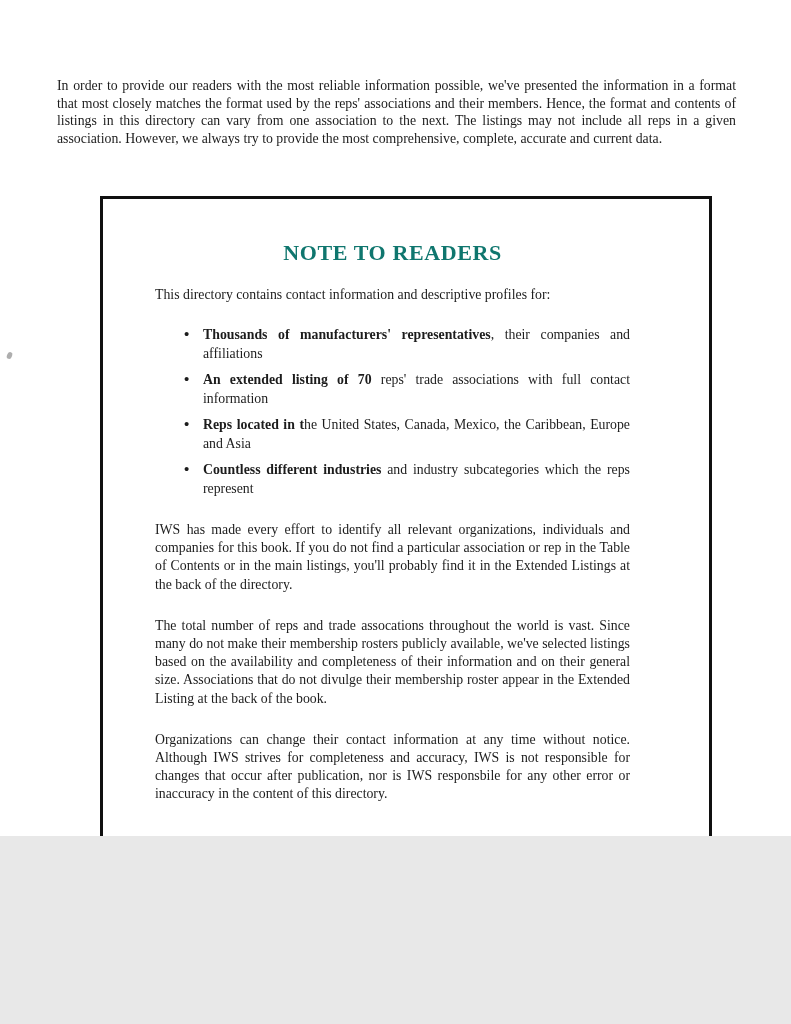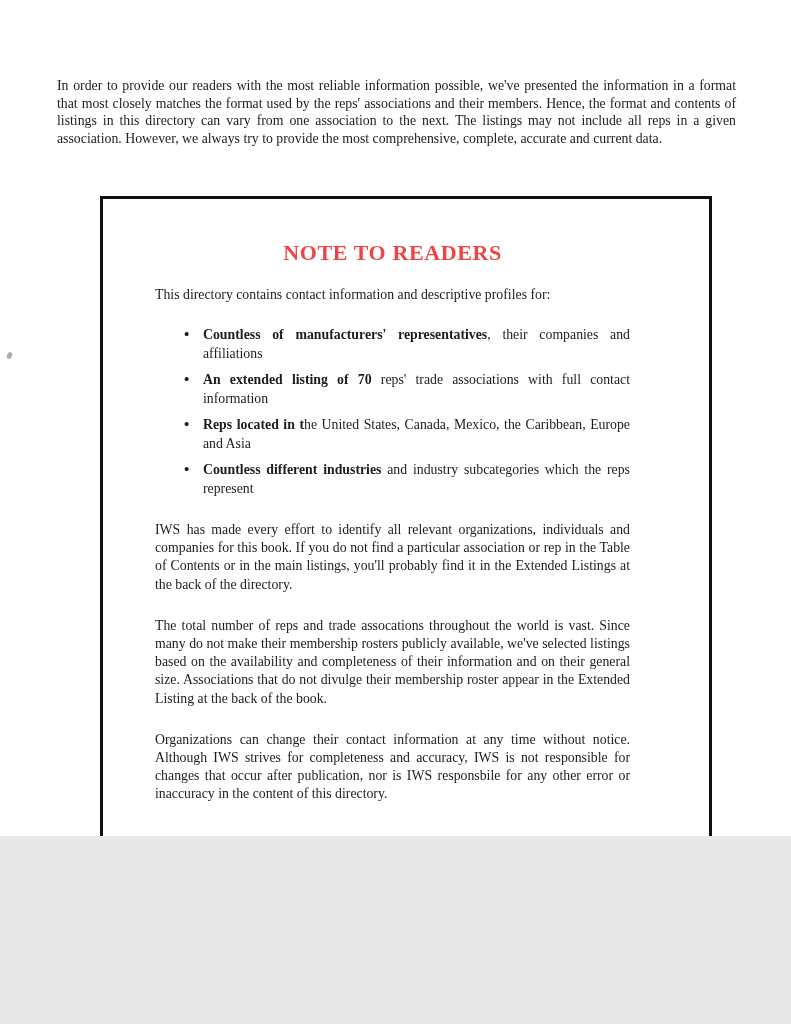--- a/index.html
+++ b/index.html
@@ -42,21 +42,21 @@
     height: 650px;
     border: 3px solid #101010;
     background: #ffffff;
     padding: 41px 79px 0 52px;
   }
   .note-title {
     text-align: center;
     font-size: 22px;
     font-weight: bold;
     letter-spacing: 0.6px;
-    color: #ef4444;
+    color: #0f766e;
     margin-bottom: 20px;
   }
   .note-lead {
     font-size: 13.8px;
     line-height: 18px;
     margin-bottom: 22px;
   }
   ul.bullets {
     list-style: none;
     margin: 0;
@@ -104,21 +104,21 @@
 
   <span class="scan-artifact"></span>
 
   <div class="note-box">
 
     <h1 class="note-title">NOTE TO READERS</h1>
 
     <p class="note-lead">This directory contains contact information and descriptive profiles for:</p>
 
     <ul class="bullets">
-      <li><span class="bold-lead">Countless of manufacturers' representatives</span><span>, their companies and affiliations</span></li>
+      <li><span class="bold-lead">Thousands of manufacturers' representatives</span><span>, their companies and affiliations</span></li>
       <li><span class="bold-lead">An extended listing of 70</span><span> reps' trade associations with full contact information</span></li>
       <li><span class="bold-lead">Reps located in t</span><span>he United States, Canada, Mexico, the Caribbean, Europe and Asia</span></li>
       <li><span class="bold-lead">Countless different industries</span><span> and industry subcategories which the reps represent</span></li>
     </ul>
 
     <p class="note-para">IWS has made every effort to identify all relevant organizations, individuals and companies for this book. If you do not find a particular association or rep in the Table of Contents or in the main listings, you'll probably find it in the Extended Listings at the back of the directory.</p>
     <p class="note-para">The total number of reps and trade assocations throughout the world is vast. Since many do not make their membership rosters publicly available, we've selected listings based on the availability and completeness of their information and on their general size. Associations that do not divulge their membership roster appear in the Extended Listing at the back of the book.</p>
     <p class="note-para">Organizations can change their contact information at any time without notice. Although IWS strives for completeness and accuracy, IWS is not responsible for changes that occur after publication, nor is IWS responsbile for any other error or inaccuracy in the content of this directory.</p>
 
   </div>

